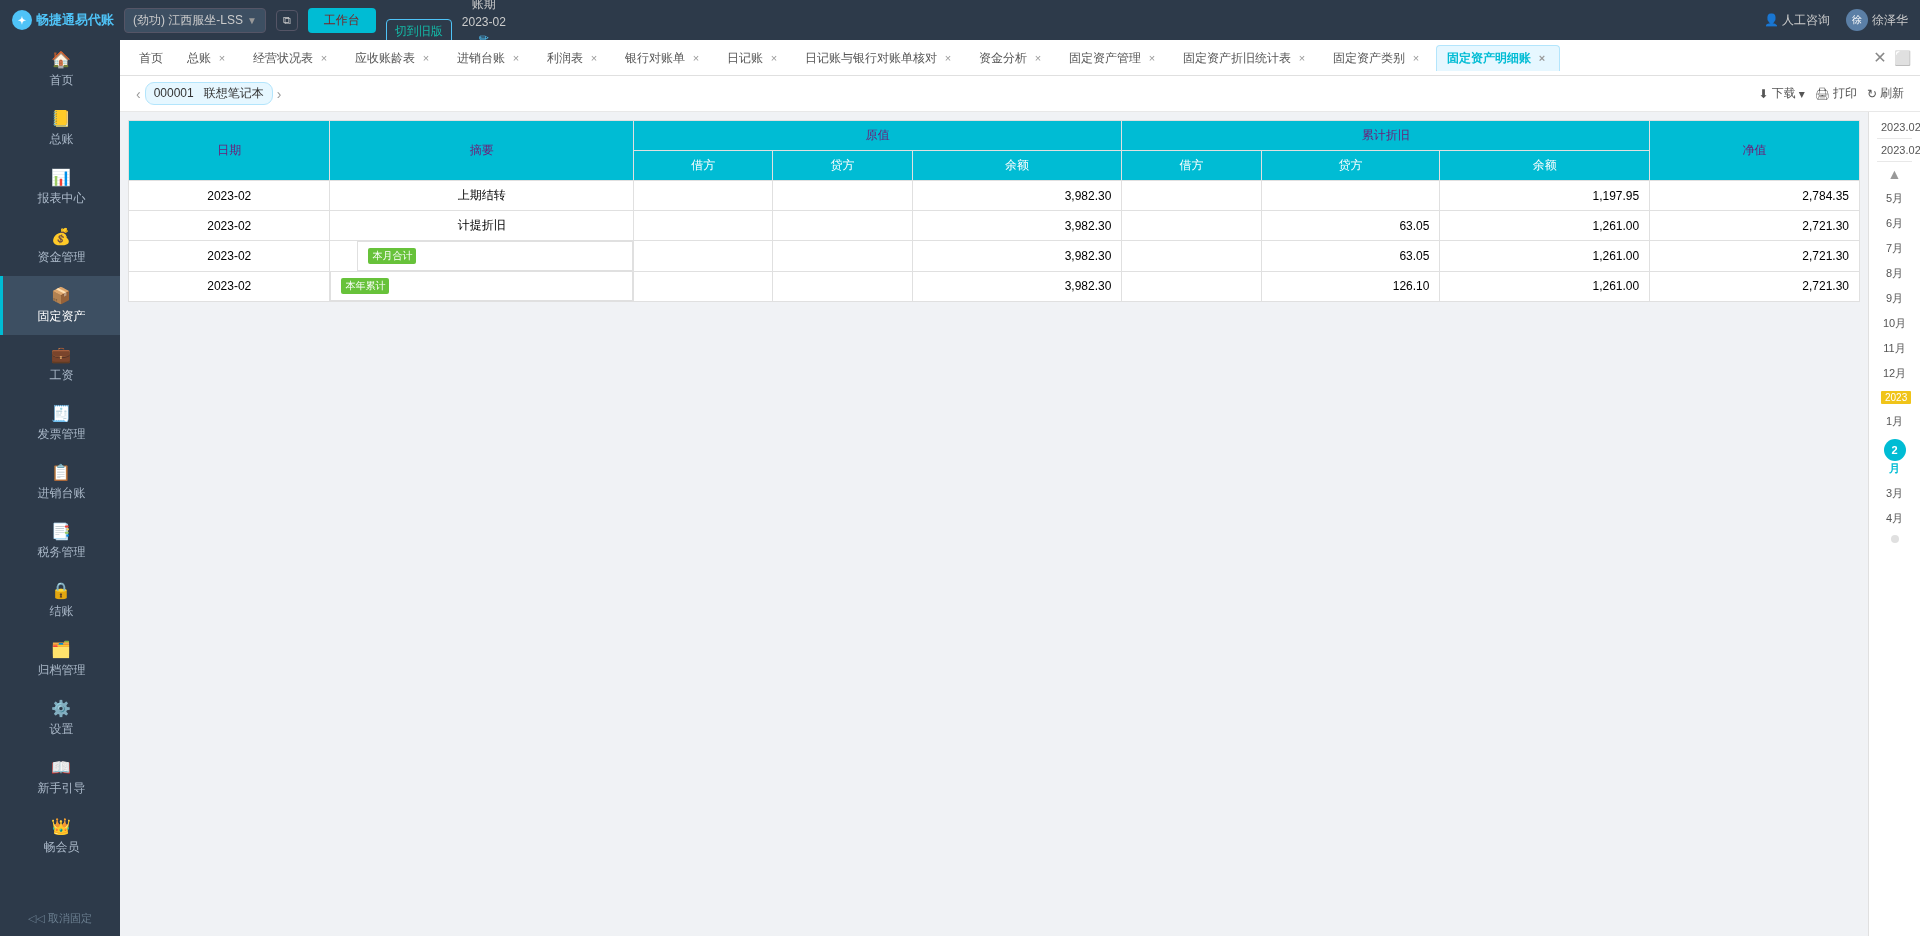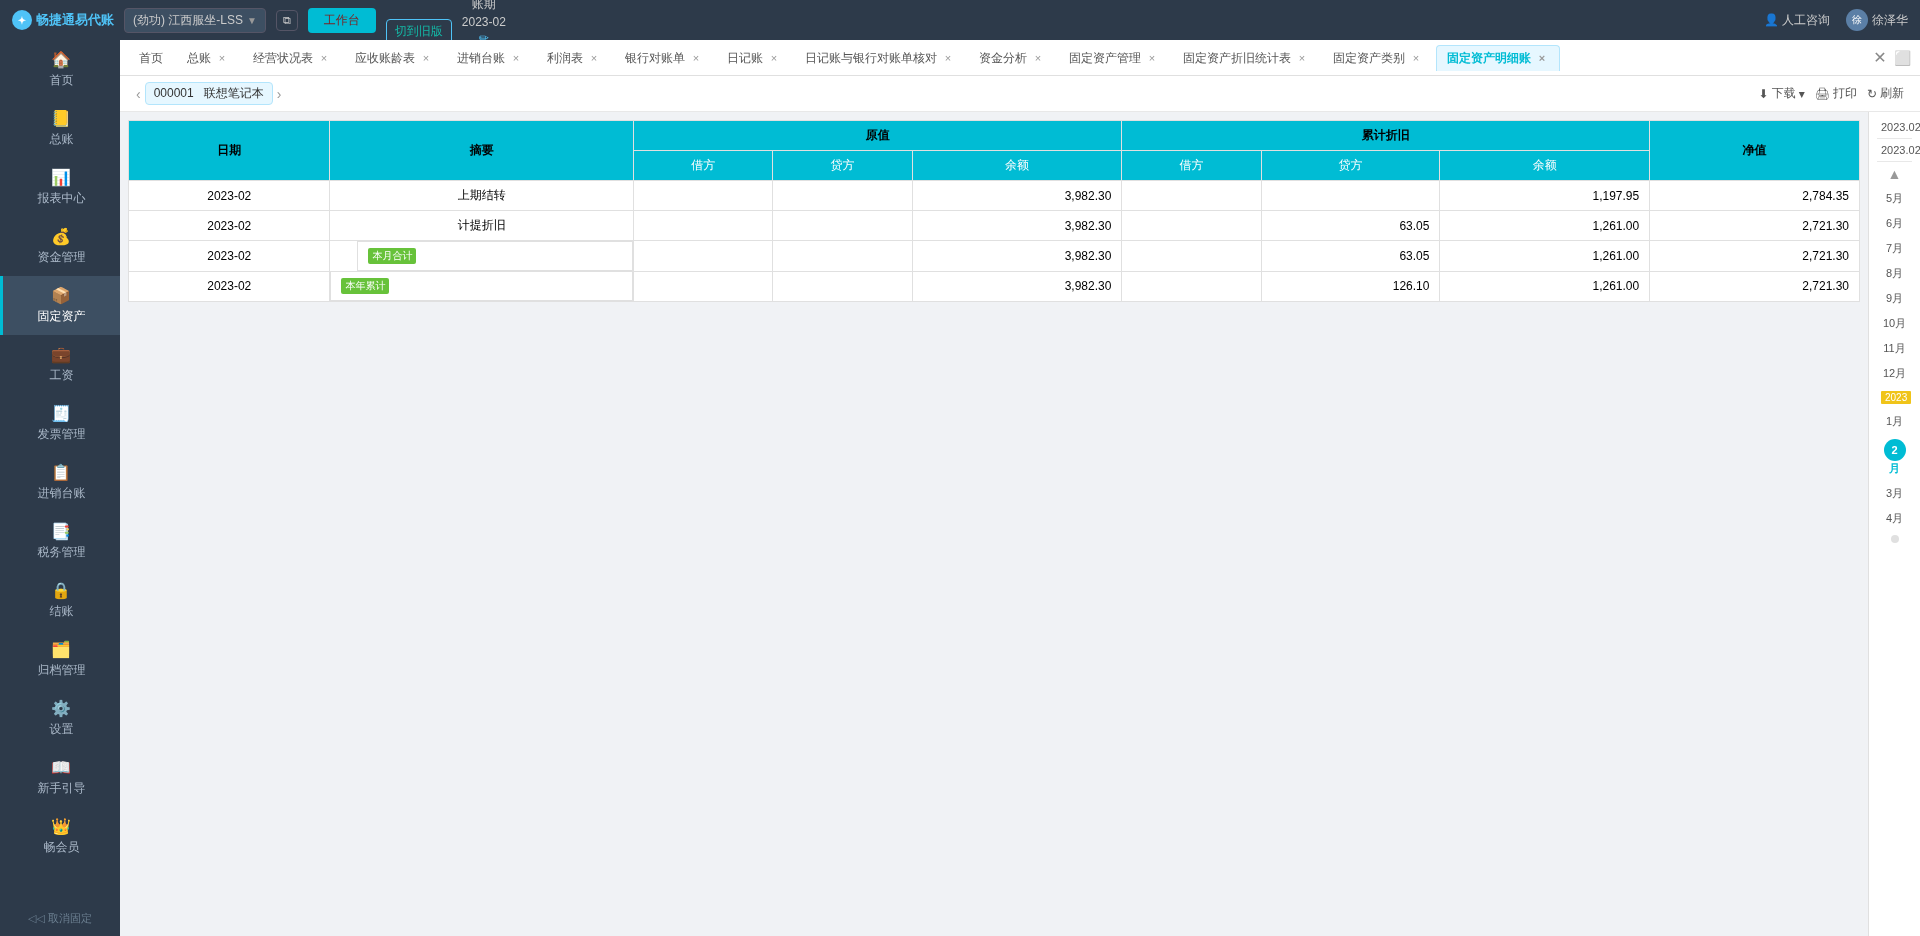--- a/index.html
+++ b/index.html
@@ -203,21 +203,21 @@
     }
     .breadcrumb-nav {
       display: flex; align-items: center; gap: 4px;
     }
     .breadcrumb-arrow {
       color: #999; font-size: 14px; cursor: pointer;
     }
     .breadcrumb-item {
       background: #e6f7ff;
       border: 1px solid #b3e5fc;
-      border-radius: 4px;
+      border-radius: 9px;
       padding: 2px 8px;
       font-size: 12px;
       color: #333;
     }
     .page-actions {
       margin-left: auto;
       display: flex; align-items: center; gap: 10px;
     }
     .action-btn {
       display: flex; align-items: center; gap: 3px;
@@ -246,22 +246,22 @@
       border: 1px solid #e0e0e0;
     }
     .data-table th, .data-table td {
       border: 1px solid #e0e0e0;
       padding: 6px 10px;
       text-align: center;
       font-size: 12px;
     }
     .data-table thead tr:first-child th {
       background: #00bcd4;
-      color: #000000;
-      font-weight: bold;
+      color: #701a75;
+      font-weight: normal;
     }
     .data-table thead tr:first-child th.col-date {
       background: #00bcd4;
     }
     .data-table thead tr:first-child th.col-summary {
       background: #00bcd4;
     }
     .data-table thead tr:first-child th.col-yuanzhi {
       background: #00bcd4;
     }

